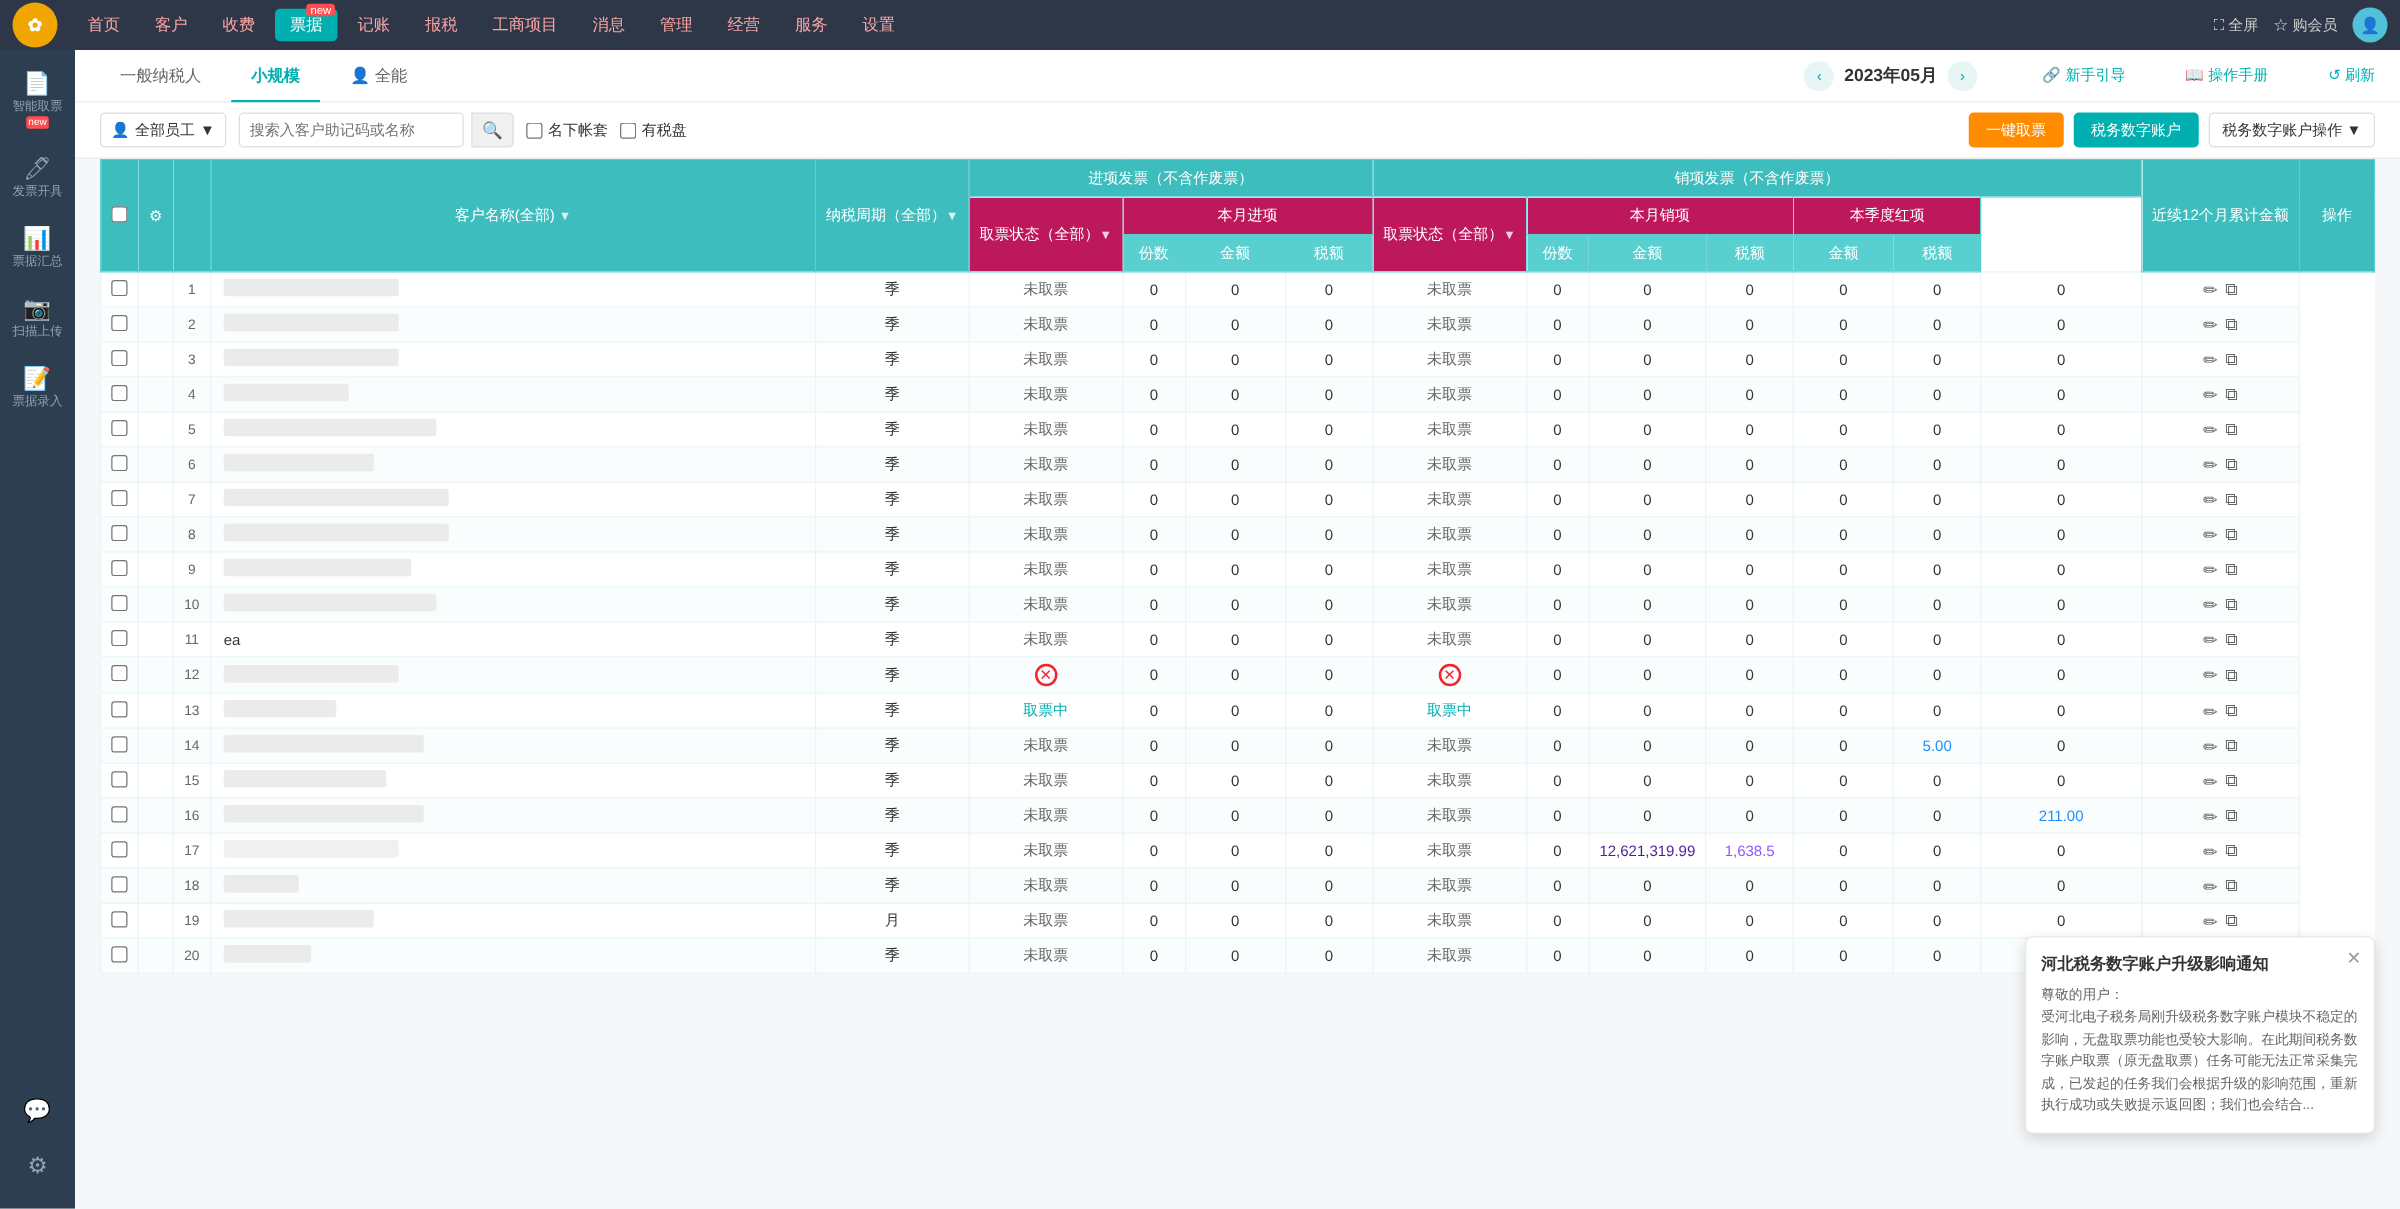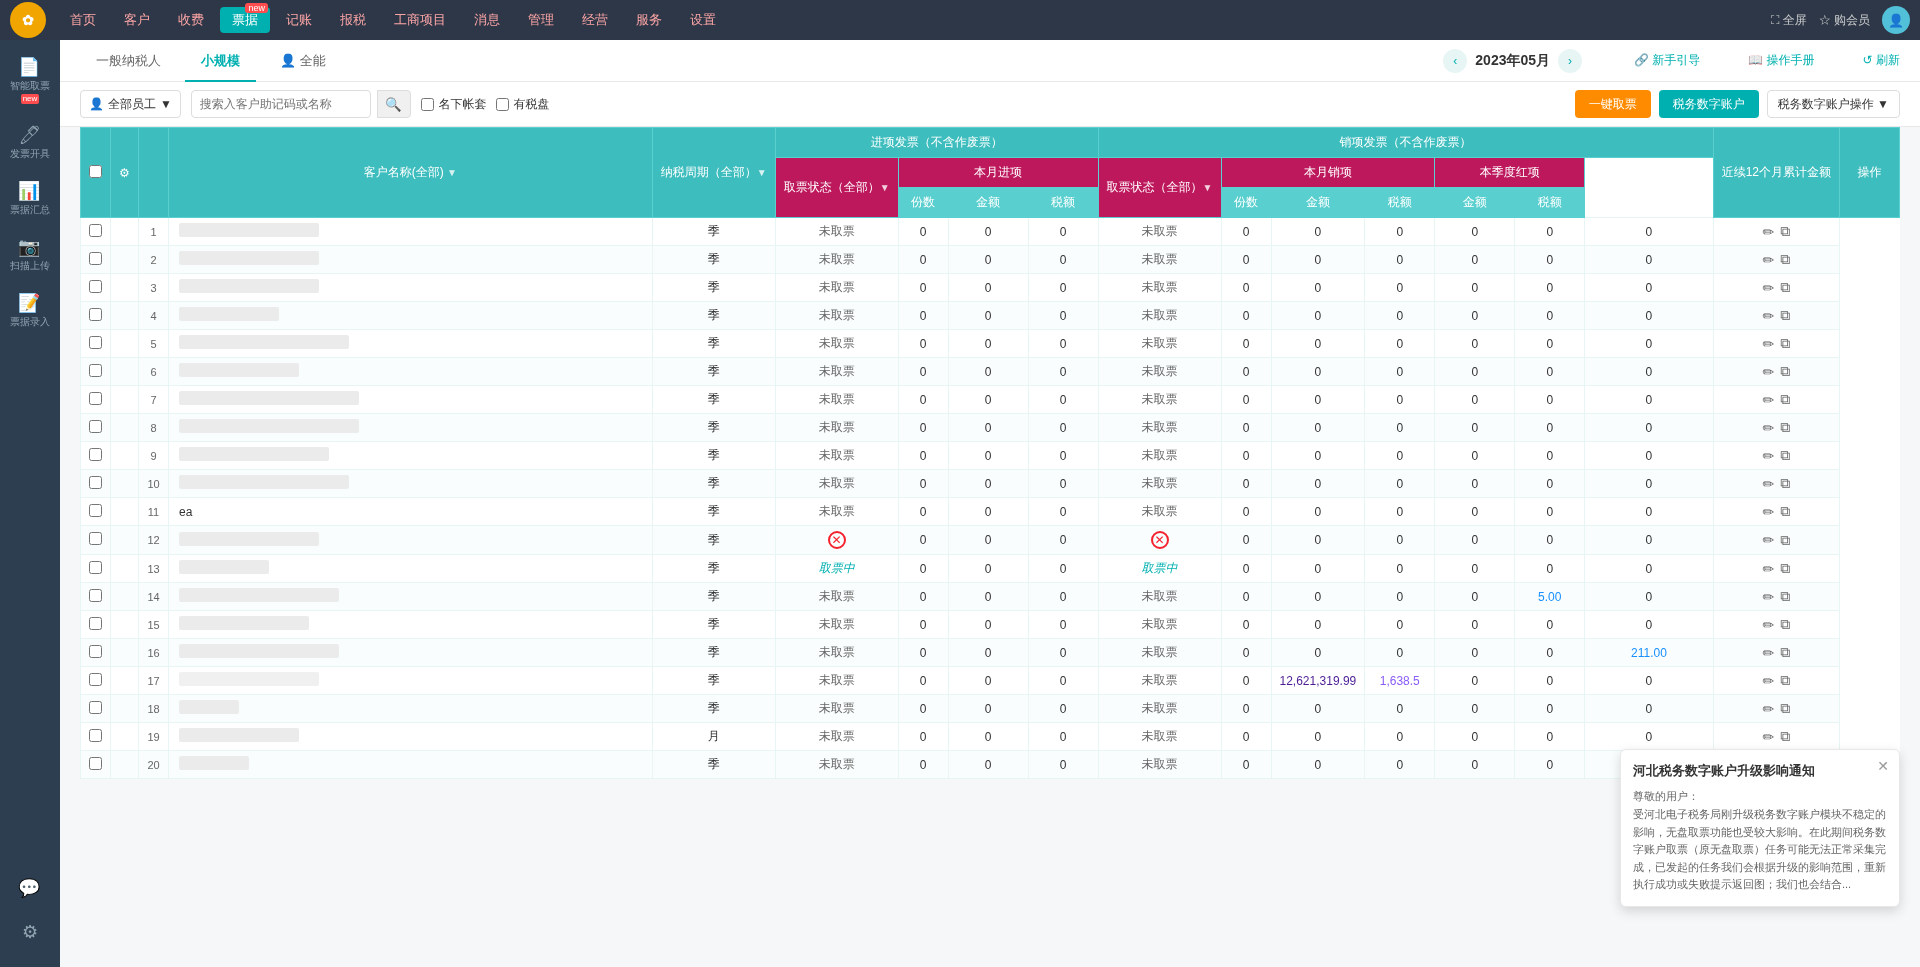--- a/index.html
+++ b/index.html
@@ -257,21 +257,21 @@
     }
     tbody tr td {
       padding: 5px 8px;
       text-align: center;
       border: 1px solid #e8f5f5;
       color: #333;
       white-space: nowrap;
     }
     tbody tr:nth-child(even) td { background: #f9fdfd; }
     .status-weiqu { color: #666; }
-    .status-quzhong { color: #00b0b0; font-style: italic; }
+    .status-quzhong { color: #00b0b0; }
     .status-error {
       width: 18px; height: 18px;
       border-radius: 50%;
       border: 2px solid #f5222d;
       color: #f5222d;
       display: inline-flex; align-items: center; justify-content: center;
       font-size: 12px;
     }
     .action-icons {
       display: flex; gap: 6px; justify-content: center; align-items: center;

